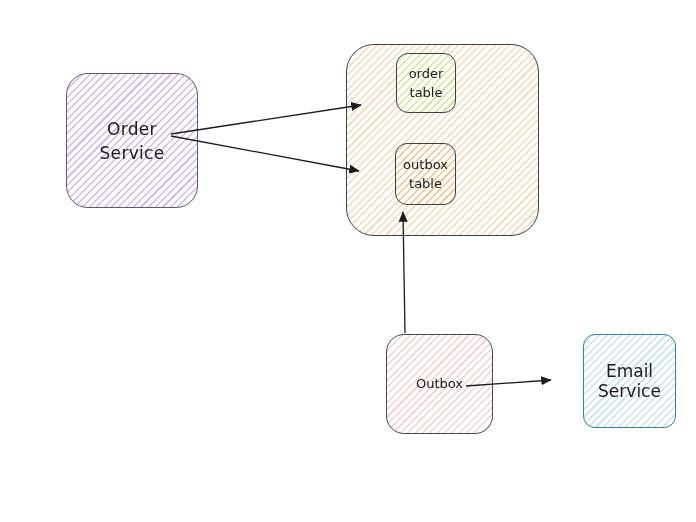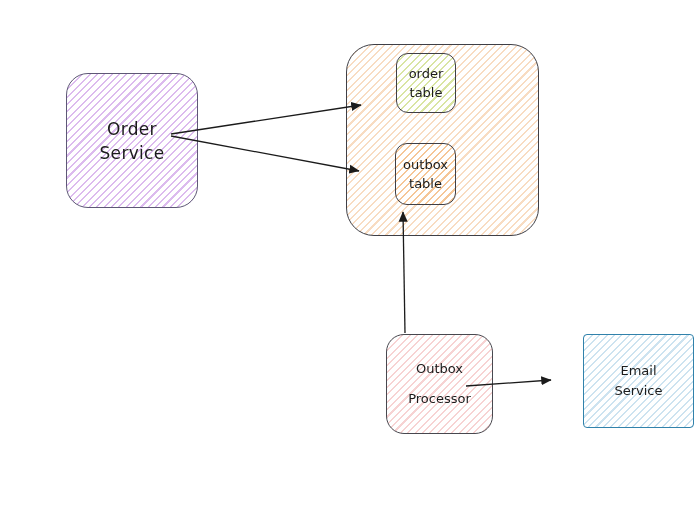--- a/index.html
+++ b/index.html
@@ -70,25 +70,25 @@
   }
   .node-outbox-processor {
     left: 358px; top: 334px; width: 107px; height: 100px;
     border: 1.7px solid #48484f;
     border-radius: 18px;
     --hc: #f7d3d3;
     font-size: 13px;
     line-height: 30px;
   }
   .node-email-service {
-    left: 555px; top: 334px; width: 111px; height: 94px;
+    left: 555px; top: 334px; width: 93px; height: 94px;
     border: 1.7px solid #3182ab;
-    border-radius: 4px;
+    border-radius: 12px;
     --hc: #cde3f0;
-    font-size: 13px;
+    font-size: 17px;
     line-height: 20px;
   }
   .edge-label {
     position: absolute;
     left: 410px; top: 262px;
     font-size: 13px;
     line-height: 17px;
     color: #1b1b1b;
     white-space: nowrap;
   }
@@ -116,21 +116,20 @@
     <span>table</span>
   </div>
 
   <div class="node hatch node-outbox-table">
     <span>outbox</span>
     <span>table</span>
   </div>
 
   <div class="node hatch node-outbox-processor">
     <span>Outbox</span>
-    <span>Processor</span>
   </div>
 
   <div class="node hatch node-email-service">
     <span>Email</span>
     <span>Service</span>
   </div>
 
 
   <svg class="edges" viewBox="0 0 696 522">
     <defs>

